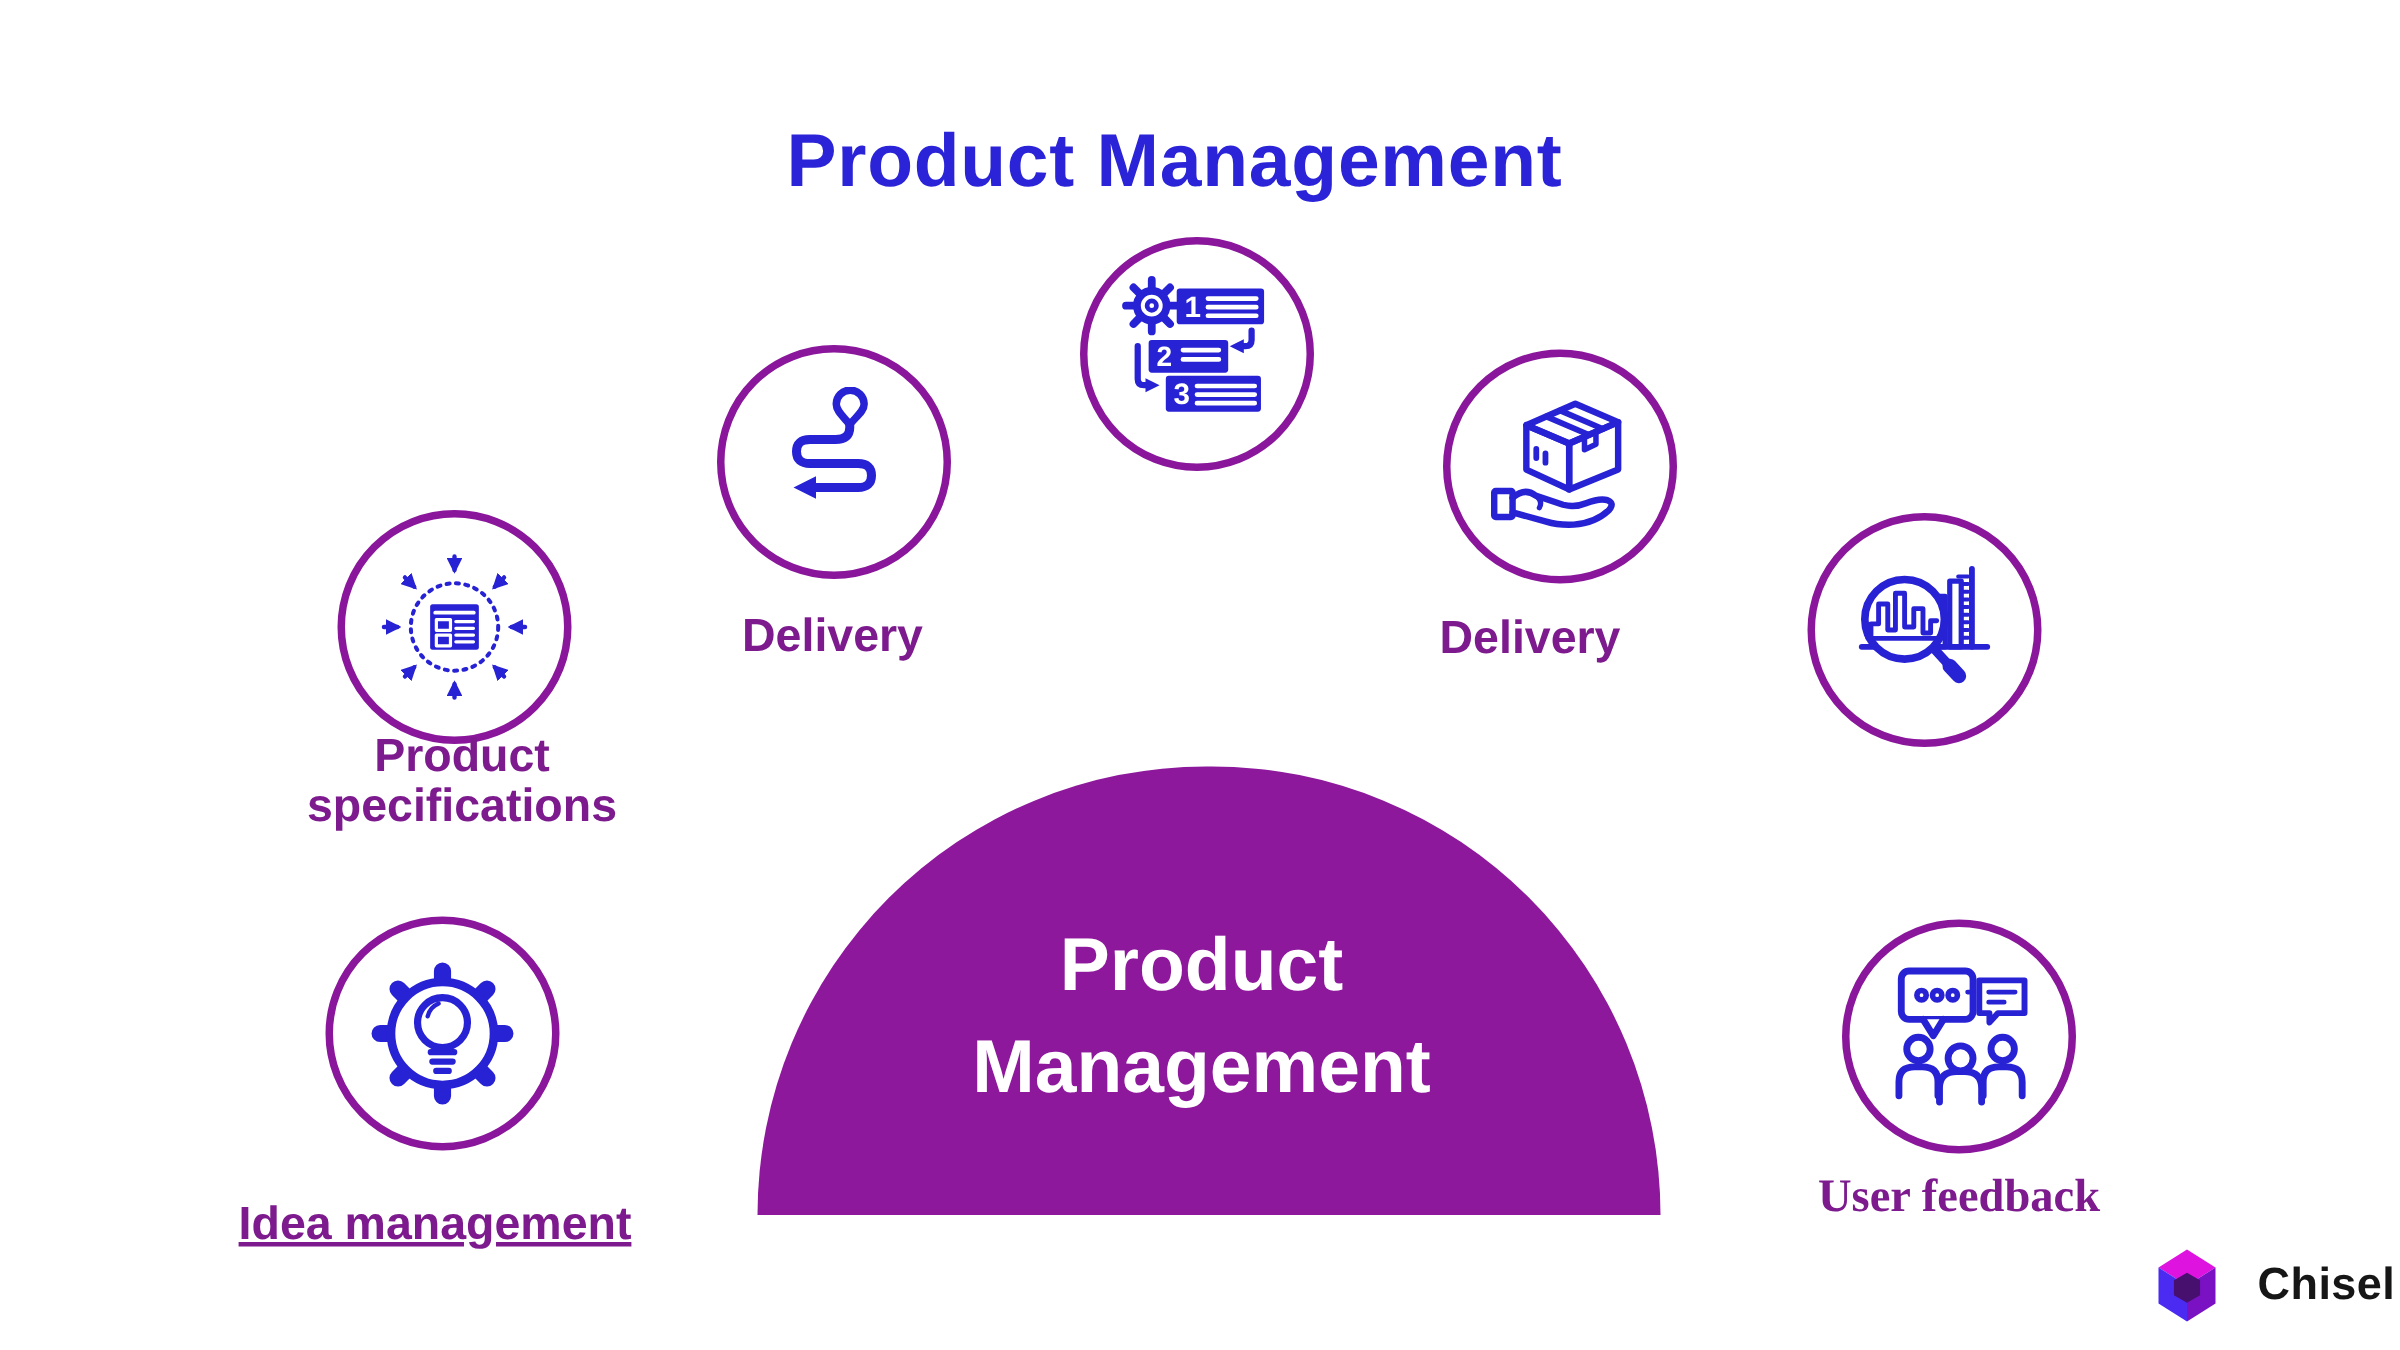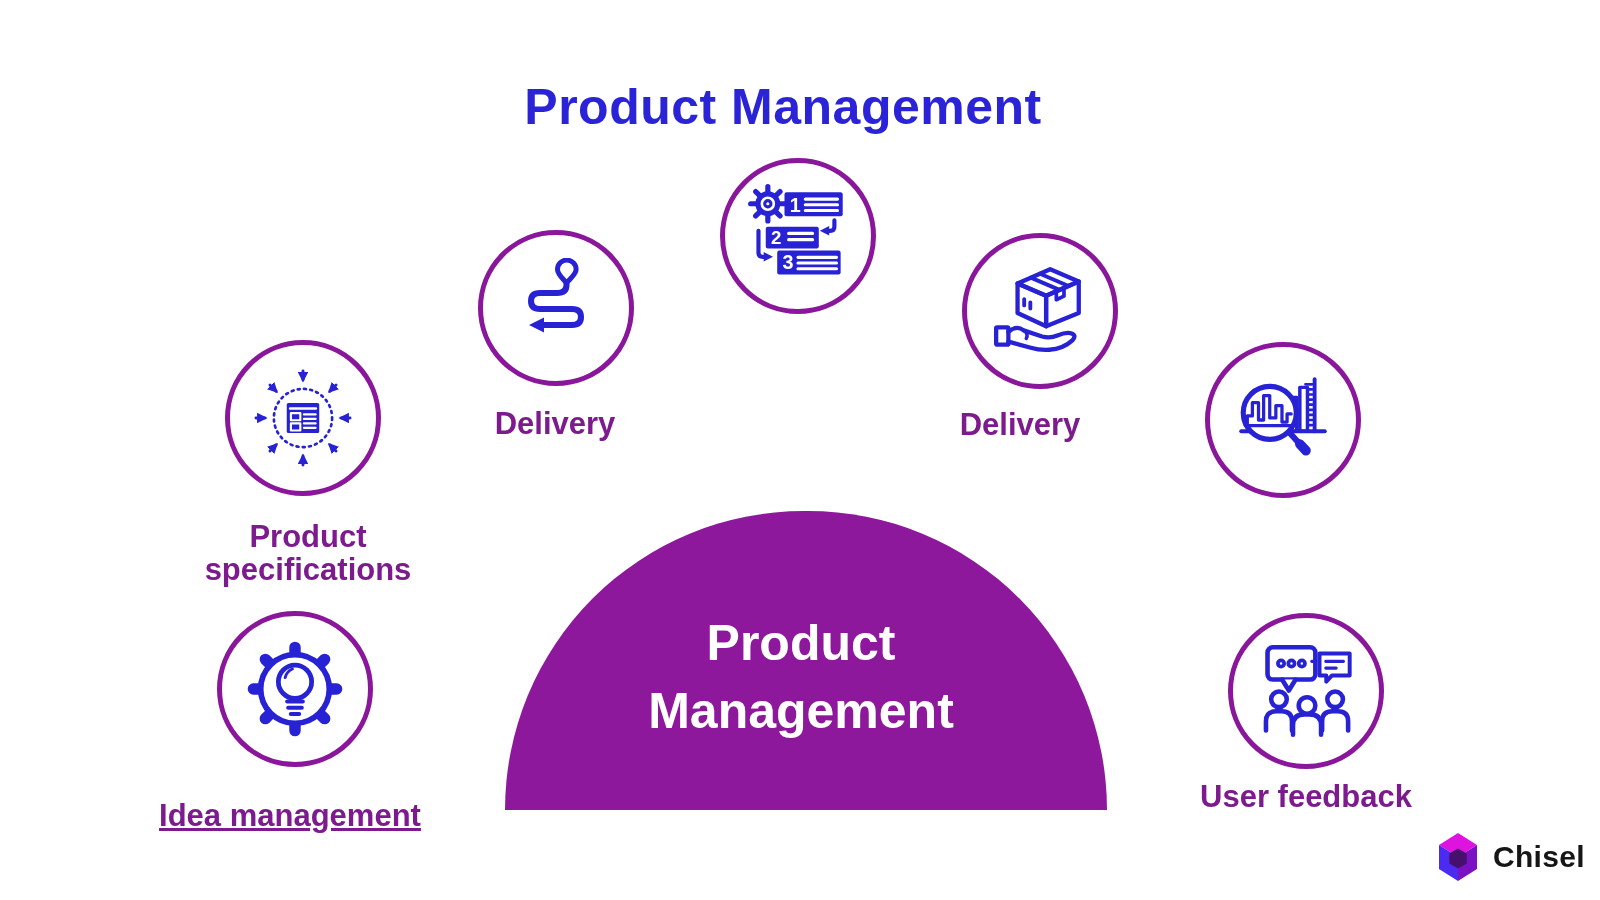--- a/index.html
+++ b/index.html
@@ -31,21 +31,21 @@
     border-radius:301px 301px 0 0;
   }
   .center-text{
     position:absolute;left:801px;top:609px;transform:translateX(-50%);
     width:460px;text-align:center;
     font-size:50px;line-height:68px;font-weight:bold;
     color:var(--center-text,#fff);
   }
   .brand{
     position:absolute;left:1436px;top:832px;
-    display:flex;align-items:center;gap:13px;
+    display:flex;align-items:center;gap:25px;
   }
   .brand-word{
     font-size:30px;font-weight:bold;color:var(--brand-text,#161616);
     letter-spacing:.3px;
   }
   
   .icon *{stroke-linecap:round;stroke-linejoin:round;}
   .icon .s{fill:none;stroke:var(--icon-blue,#2822d5);}
   .icon .f{fill:var(--icon-blue,#2822d5);stroke:none;}
   .icon .w{fill:none;stroke:#fff;}
@@ -79,21 +79,21 @@
       <path class="s" stroke-width="2.6" marker-end="url(#ah)" d="M50 8 V16"></path>
       <path class="s" stroke-width="2.6" marker-end="url(#ah)" d="M50 92 V84"></path>
       <path class="s" stroke-width="2.6" marker-end="url(#ah)" d="M8 50 H16"></path>
       <path class="s" stroke-width="2.6" marker-end="url(#ah)" d="M92 50 H84"></path>
       <path class="s" stroke-width="2.6" marker-end="url(#ah)" d="M20.5 20.5 L26 26"></path>
       <path class="s" stroke-width="2.6" marker-end="url(#ah)" d="M79.5 20.5 L74 26"></path>
       <path class="s" stroke-width="2.6" marker-end="url(#ah)" d="M20.5 79.5 L26 74"></path>
       <path class="s" stroke-width="2.6" marker-end="url(#ah)" d="M79.5 79.5 L74 74"></path>
     </svg>
   </div>
-  <div class="label wrap" style="left:308px;top:520px;width:250px;text-align:center;">Product specifications</div>
+  <div class="label wrap" style="left:308px;top:487px;width:250px;text-align:center;">Product specifications</div>
 
   <div class="circle" style="left:478px;top:230px;">
     <svg class="icon" width="100" height="100" viewBox="0 0 100 100">
       <path class="s" stroke-width="5" d="M60.5 25 C56 19.5 51.5 16 51.5 11.4 A9.3 9.3 0 0 1 70.1 11.4 C70.1 16 65 19.5 60.5 25 Z"></path>
       <path class="s" stroke-width="6" d="M60.5 25 L60.5 27 Q60.5 35 51 35 H34 Q25 35 25 43 Q25 51 34 51 H66 Q75 51 75 59 Q75 67 66 67 H36"></path>
       <polygon class="f" points="38,59.5 23,67 38,74.5"></polygon>
     </svg>
   </div>
   <div class="label" style="left:555px;top:407px;">Delivery</div>
 
@@ -171,21 +171,21 @@
       <path class="s" stroke-width="3.8" d="M63 14 H92 V35 H75 L69.5 41 V35 H63 Z"></path>
       <path class="s" stroke-width="3" d="M69 21.5 H86 M69 28 H79 M55.5 21.5 H59.5"></path>
       <circle class="sf" stroke-width="4.4" cx="24" cy="58" r="7.5"></circle>
       <path class="sf" stroke-width="4.4" d="M11.5 88 V79 Q11.5 69.5 21.5 69.5 H26.5 Q36.5 69.5 36.5 79 V88"></path>
       <circle class="sf" stroke-width="4.4" cx="78" cy="58" r="7.5"></circle>
       <path class="sf" stroke-width="4.4" d="M65.5 88 V79 Q65.5 69.5 75.5 69.5 H80.5 Q90.5 69.5 90.5 79 V88"></path>
       <circle class="sf" stroke-width="4.4" cx="51" cy="64" r="8"></circle>
       <path class="sf" stroke-width="4.4" d="M37.5 92 V83 Q37.5 72.5 48.5 72.5 H53.5 Q64.5 72.5 64.5 83 V92"></path>
     </svg>
   </div>
-  <div class="label" style="left:1306px;top:780px;">User feedback</div>
+  <div class="label" style="left:1306px;top:780px;font-family:Liberation Serif, serif;">User feedback</div>
 
   <div class="brand">
     <svg width="44" height="50" viewBox="0 0 44 50">
       <polygon fill="#df13df" points="22,1 41,13 22,25 3,13"></polygon>
       <polygon fill="#4b2bf2" points="3,13 22,25 22,49 3,37"></polygon>
       <polygon fill="#7a12c4" points="41,13 41,37 22,49 22,25"></polygon>
       <polygon fill="#47106e" points="22,16.5 30.7,21.5 30.7,31.5 22,36.5 13.3,31.5 13.3,21.5"></polygon>
     </svg>
     <span class="brand-word">Chisel</span>
   </div>

